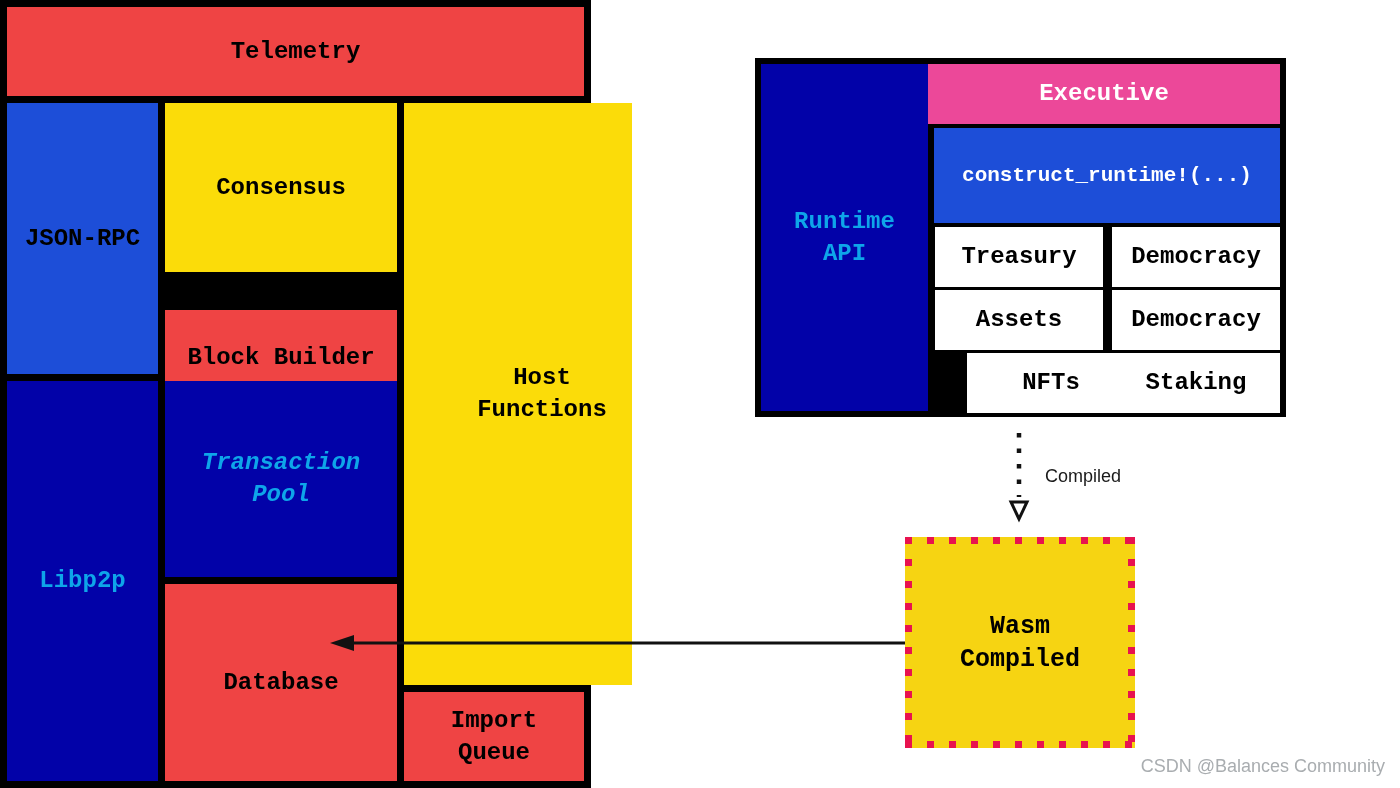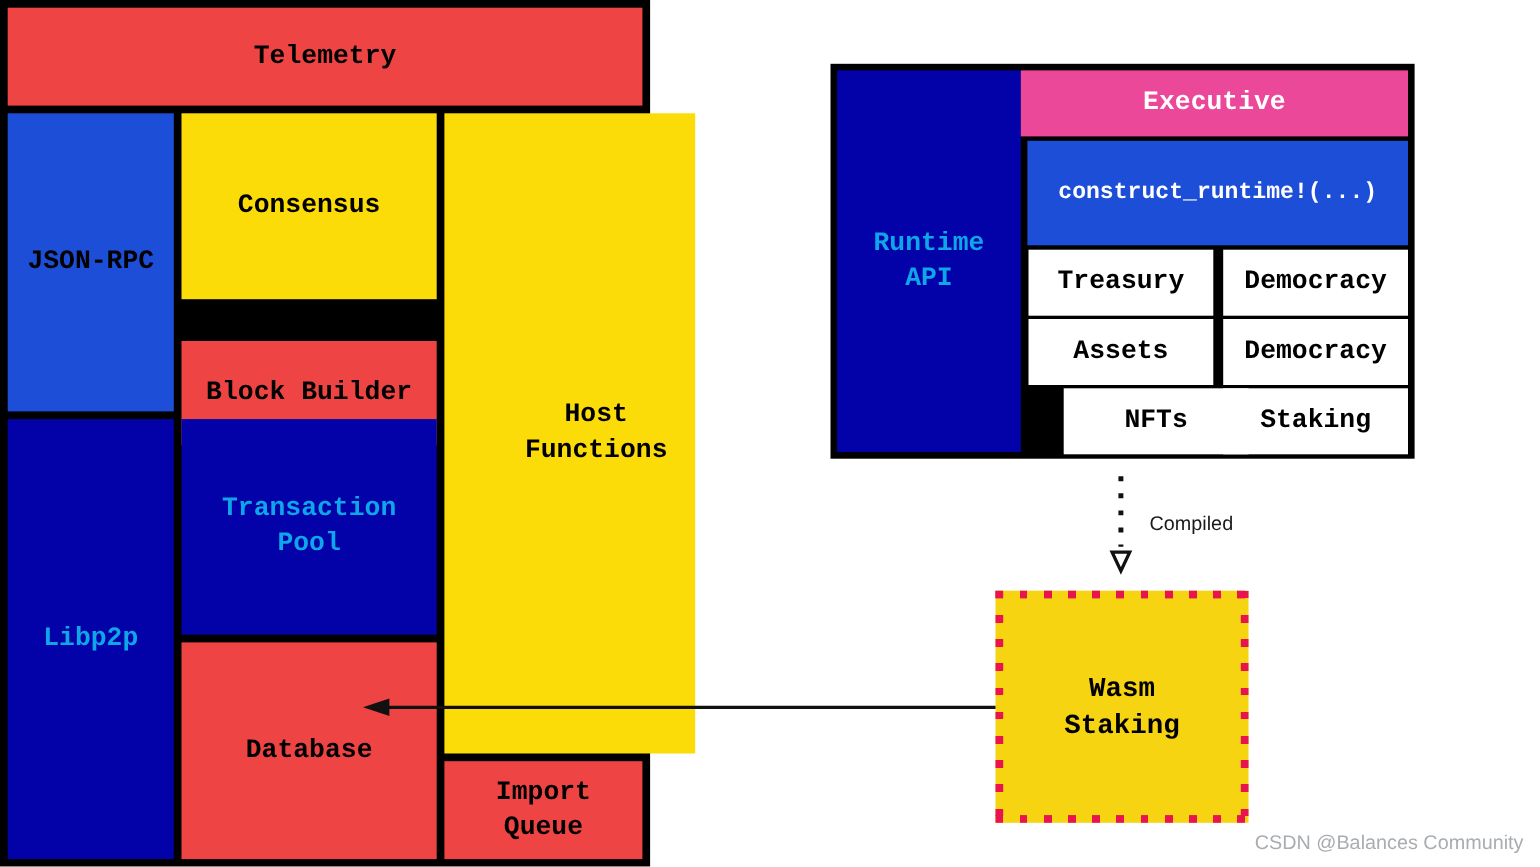--- a/index.html
+++ b/index.html
@@ -19,21 +19,21 @@
   .c-yellow{background:#fbdc09;}
   .c-blue{background:#0202a8;color:#0ea5e9;}
   #cell-telemetry   {left:7px;  top:7px;  width:577px;height:89px;}
   #cell-jsonrpc     {left:7px;  top:103px;width:151px;height:271px;}
   #cell-consensus   {left:165px;top:103px;width:232px;height:169px;}
   #cell-blockbuilder{left:165px;top:279px;width:232px;height:95px;margin-top:31px;}
   #cell-hostfn      {left:404px;top:103px;width:180px;height:582px;padding-left:48px;}
   #cell-hostfn .lbl {width:150px;}
   #cell-libp2p      {left:7px;  top:381px;width:151px;height:400px;}
   #cell-txpool      {left:165px;top:381px;width:232px;height:196px;}
-  #cell-txpool .lbl {width:190px;}
+  #cell-txpool .lbl {width:190px;font-style:italic;}
   #cell-database    {left:165px;top:584px;width:232px;height:197px;}
   #cell-importqueue {left:404px;top:692px;width:180px;height:89px;}
   #cell-importqueue .lbl{width:110px;}
   
   #runtime-structure{position:absolute;left:755px;top:58px;width:531px;height:359px;background:#000;}
   #cell-runtimeapi  {left:6px;  top:6px;  width:167px;height:347px;}
   #cell-runtimeapi .lbl{width:125px;}
   #cell-executive   {left:173px;top:6px;  width:352px;height:60px;background:#ec4899;color:#fff;}
   #cell-construct   {left:179px;top:70px; width:346px;height:95px;color:#fff;font-size:21px;}
   .pallet{width:168px;height:60px;background:#fff;}
@@ -132,21 +132,21 @@
     <div class="cell pallet" id="pallet-staking">
         <span class="lbl">Staking</span>
       </div>
   </div>
 
   <div id="wasm-box">
     <span class="dots-h dots-top"></span>
     <span class="dots-h dots-bottom"></span>
     <span class="dots-v dots-left"></span>
     <span class="dots-v dots-right"></span>
-    <span class="lbl">Wasm Staking</span>
+    <span class="lbl">Wasm Compiled</span>
   </div>
 
   <svg id="arrows" viewBox="0 0 1400 788" xmlns="http://www.w3.org/2000/svg">
     <g>
       <line x1="1019" y1="433" x2="1019" y2="497" stroke="#111111" stroke-width="4.5" stroke-dasharray="4.5 11"></line>
       <polygon points="1011,502 1027,502 1019,519" fill="#ffffff" stroke="#111111" stroke-width="3"></polygon>
     </g>
     <g>
       <line x1="905" y1="643" x2="352" y2="643" stroke="#111111" stroke-width="3"></line>
       <polygon points="354,635 354,651 330,643" fill="#111111"></polygon>

